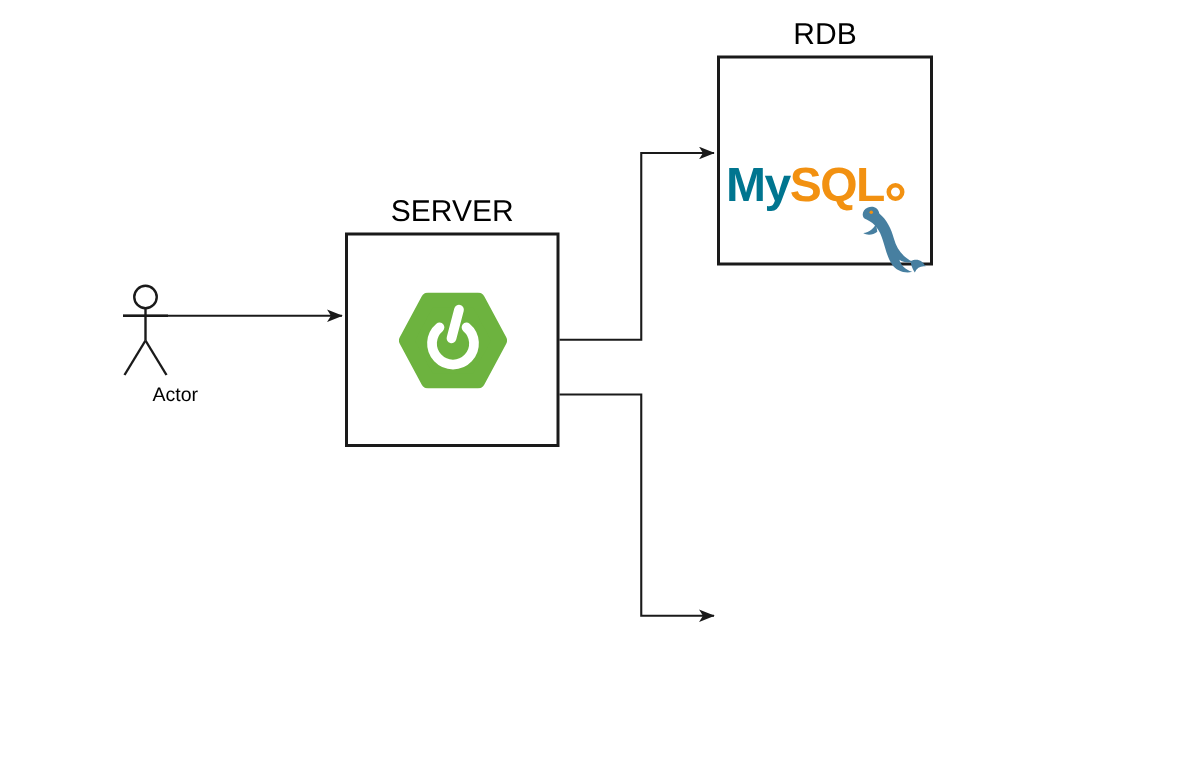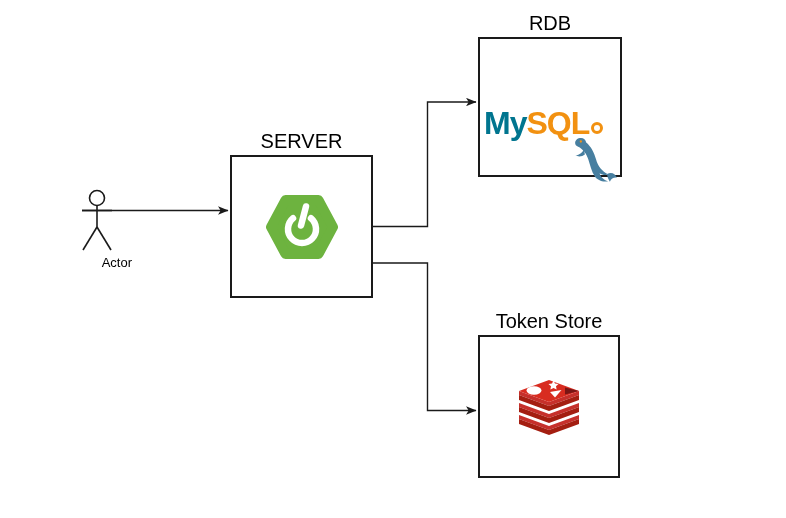--- a/index.html
+++ b/index.html
@@ -89,36 +89,14 @@
     <div class="node-label">SERVER</div>
     <div class="node-box" style="width:143px;height:143px;">
       <svg class="center-logo" width="72" height="64" viewBox="0 0 72 64" xmlns="http://www.w3.org/2000/svg">
         <polygon points="19.5,5 52.5,5 67,32 52.5,59 19.5,59 5,32" fill="#6DB33F" stroke="#6DB33F" stroke-width="10" stroke-linejoin="round" style="fill: rgb(109, 179, 63); stroke: rgb(109, 179, 63);"></polygon>
         <path d="M45,23.3 A14,14 0 1 1 27,23.3" fill="none" stroke="#fff" stroke-width="6.5" stroke-linecap="round"></path>
         <line x1="40" y1="11.5" x2="35" y2="30.5" stroke="#fff" stroke-width="6.5" stroke-linecap="round"></line>
       </svg>
     </div>
   </div>
 
-  <div class="node" style="left:478px;top:308px;width:142px;">
-    <div class="node-label">Token Store</div>
-    <div class="node-box" style="width:142px;height:143px;">
-      <svg class="center-logo" width="64" height="58" viewBox="0 0 64 58" xmlns="http://www.w3.org/2000/svg" style="margin-top:1px;">
-
-        <path d="M2,36 L32,47 L62,36 L62,40 L32,51 L2,40 Z" fill="#C6302B" style="fill: rgb(198, 48, 43);"></path>
-        <path d="M2,40 L32,51 L62,40 L62,45 L32,56 L2,45 Z" fill="#A41E11" style="fill: rgb(164, 30, 17);"></path>
-
-        <path d="M2,24 L32,35 L62,24 L62,28 L32,39 L2,28 Z" fill="#C6302B" style="fill: rgb(198, 48, 43);"></path>
-        <path d="M2,28 L32,39 L62,28 L62,33 L32,44 L2,33 Z" fill="#A41E11" style="fill: rgb(164, 30, 17);"></path>
-
-        <path d="M2,12 L32,23 L62,12 L62,16 L32,27 L2,16 Z" fill="#C6302B" style="fill: rgb(198, 48, 43);"></path>
-        <path d="M2,16 L32,27 L62,16 L62,21 L32,32 L2,21 Z" fill="#A41E11" style="fill: rgb(164, 30, 17);"></path>
-
-        <path d="M2,12 L32,1 L62,12 L32,23 Z" fill="#D82C20" style="fill: rgb(216, 44, 32);"></path>
-        <ellipse cx="17" cy="11.5" rx="7.5" ry="4.2" fill="#fff"></ellipse>
-        <polygon points="36.5,1.5 38,4.6 41.5,5 39,7.3 39.6,10.6 36.5,9 33.4,10.6 34,7.3 31.5,5 35,4.6" fill="#fff"></polygon>
-        <polygon points="33,13 44.5,11 38,18.5" fill="#fff"></polygon>
-        <polygon points="48,8.5 62,12 48,15.5" fill="#791514" style="fill: rgb(121, 21, 20);"></polygon>
-      </svg>
-    </div>
-  </div>
 
 </div>
 
 </body></html>

